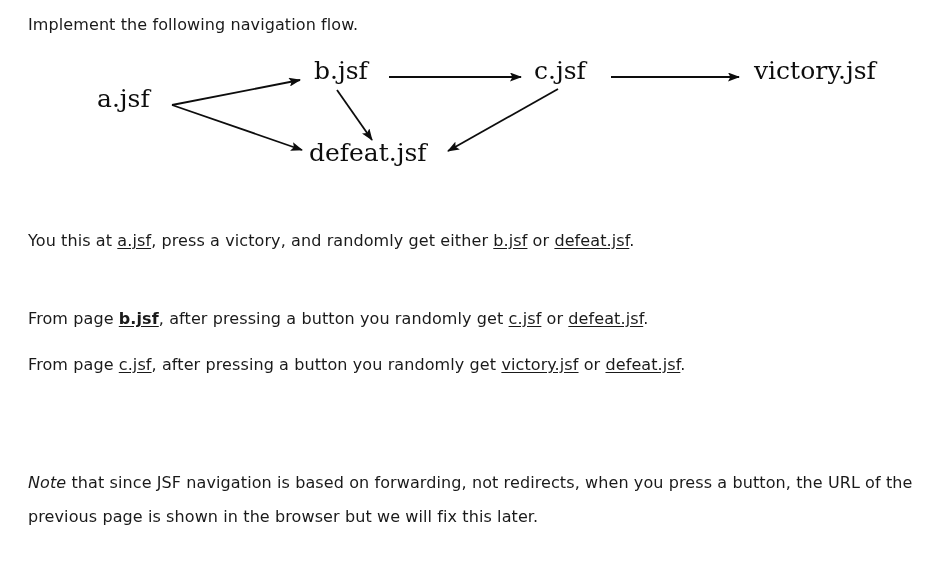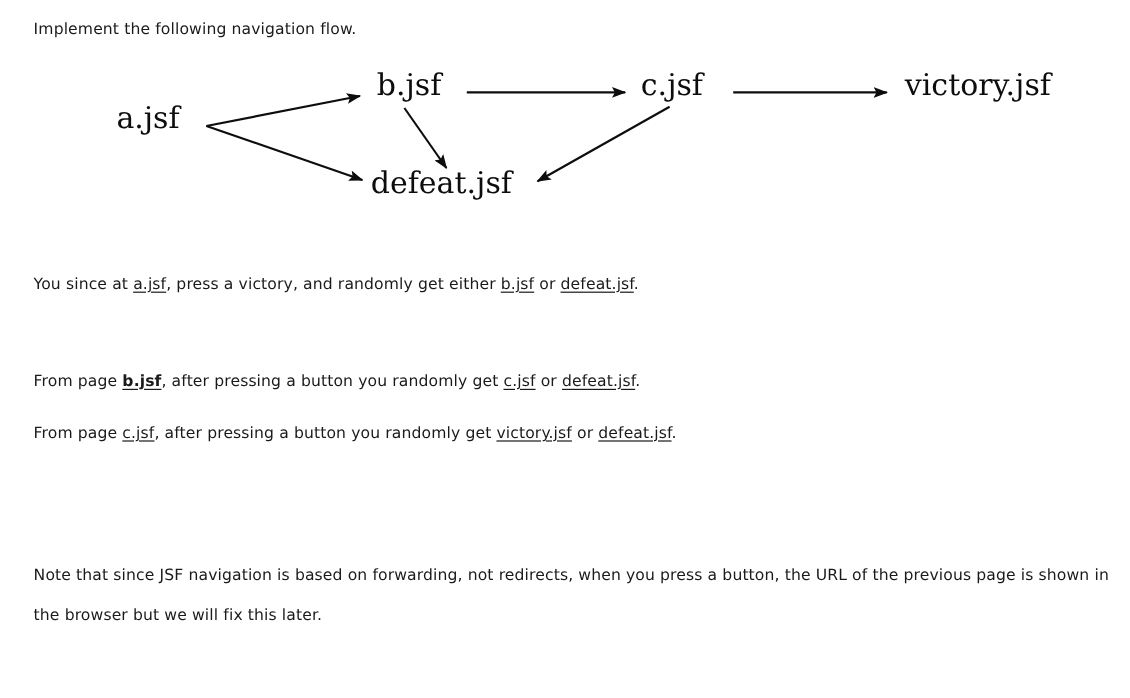--- a/index.html
+++ b/index.html
@@ -14,38 +14,38 @@
     overflow: hidden;
     font-family: "DejaVu Sans", sans-serif;
     color: #000000;
   }
 
   
   .prose {
     position: absolute;
     left: 28px;
     font-family: "DejaVu Sans", sans-serif;
-    font-size: 13px;
+    font-size: 16px;
     line-height: 34px;
     color: #1a1a1a;
     letter-spacing: 0.1px;
     white-space: normal;
   }
   .heading {
     top: 8px;
     width: 880px;
   }
   .p1 { top: 208px; width: 906px; }
   .p2 { top: 278px; width: 906px; margin-top: 24px; }
   .p3 { top: 332px; width: 890px; }
   .p4 { top: 450px; width: 908px; }
 
   .u  { text-decoration: underline; text-underline-offset: 2px; }
   .ub { text-decoration: underline; text-underline-offset: 2px; font-weight: bold; }
-  .it { }
+  .it { font-style: italic; }
 
   
   #diagram {
     position: absolute;
     left: 0;
     top: 50px;
     width: 942px;
     height: 130px;
   }
   .node {
@@ -114,21 +114,21 @@
   <div class="node" id="node-b">b.jsf</div>
 
   <div class="node" id="node-defeat">defeat.jsf</div>
 
   <div class="node" id="node-c">c.jsf</div>
 
   <div class="node" id="node-victory">victory.jsf</div>
 </div>
 
 <p class="prose p1">
-  <span>You since at </span><span class="u">a.jsf</span><span>, press a victory, and randomly get either </span><span class="u">b.jsf</span><span> or </span><span class="u">defeat.jsf</span><span>.</span>
+  <span>You this at </span><span class="u">a.jsf</span><span>, press a victory, and randomly get either </span><span class="u">b.jsf</span><span> or </span><span class="u">defeat.jsf</span><span>.</span>
 </p>
 
 <p class="prose p2">
   <span>From page </span><span class="ub">b.jsf</span><span>, after pressing a button you randomly get </span><span class="u">c.jsf</span><span> or </span><span class="u">defeat.jsf</span><span>.</span>
 </p>
 
 <p class="prose p3">
   <span>From page </span><span class="u">c.jsf</span><span>, after pressing a button you randomly get </span><span class="u">victory.jsf</span><span> or </span><span class="u">defeat.jsf</span><span>.</span>
 </p>
 

